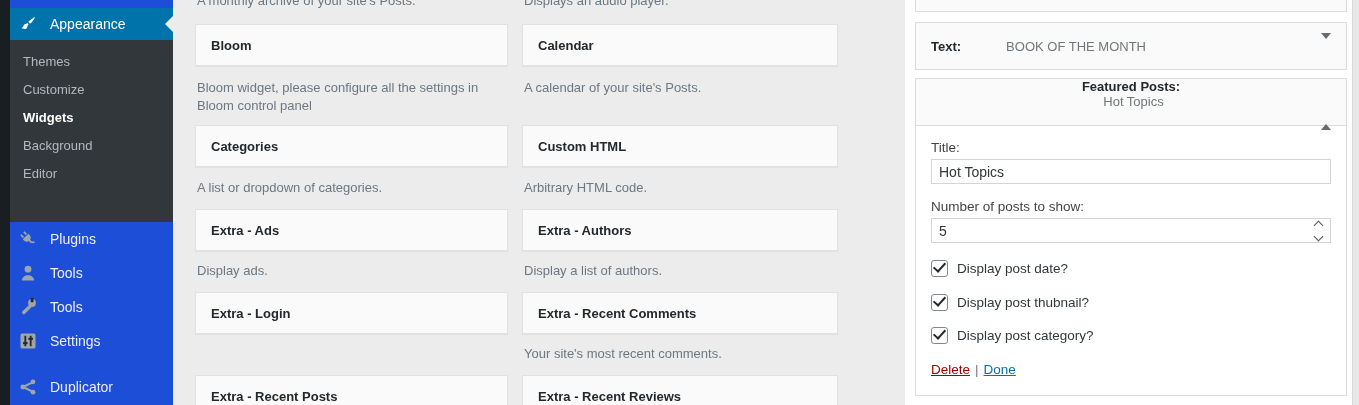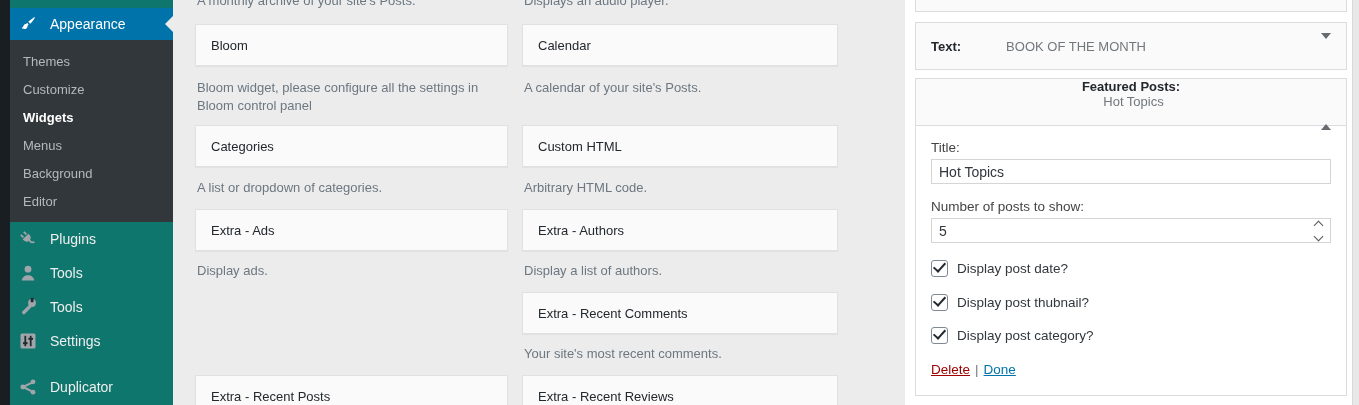--- a/index.html
+++ b/index.html
@@ -1,20 +1,20 @@
 <!DOCTYPE html>
 <html><head>
 <meta charset="utf-8">
 <style>
   html,body{margin:0;padding:0;}
   body{font-family:"Liberation Sans",sans-serif;}
   .screen{position:relative;width:1359px;height:405px;overflow:hidden;background:#ececec;}
 
   
-  .sidebar{position:absolute;left:0;top:0;width:173px;height:405px;background:#0f766e;}
+  .sidebar{position:absolute;left:0;top:0;width:173px;height:405px;background:#1d4ed8;}
   .sidebar-edge{position:absolute;left:0;top:0;width:10px;height:405px;background:#191e23;}
   .appearance-item{position:absolute;left:10px;top:8px;width:163px;height:32px;background:#0073aa;
     display:flex;align-items:center;cursor:pointer;}
   .appearance-item .mi{margin-left:9px;width:18px;height:18px;flex:none;}
   .appearance-item .ml{margin-left:13px;color:#fff;font-size:14px;}
   .notch{position:absolute;right:0;top:8px;width:0;height:0;
     border-top:8px solid transparent;border-bottom:8px solid transparent;border-right:8px solid #ececec;}
   .submenu{position:absolute;left:10px;top:40px;width:163px;height:182px;background:#32373c;padding-top:8px;box-sizing:border-box;}
   .submenu-item{display:block;height:28px;line-height:28px;padding-left:13px;color:#b4b9be;font-size:13px;cursor:pointer;}
   .submenu-item.current{color:#fff;font-weight:bold;}
@@ -24,21 +24,21 @@
   .tl-item .ml{margin-left:12px;}
   .tl-item.gap{margin-top:12px;}
 
   
   .main{position:absolute;left:173px;top:0;width:732px;height:405px;}
   .col{position:absolute;top:0;height:405px;}
   .col-l{left:22px;width:313px;}
   .col-r{left:349px;width:316px;}
   .wdesc{position:absolute;left:2px;right:0;font-size:13px;color:#6c7781;line-height:18px;}
   .wcard{position:absolute;left:0;right:0;height:42px;background:#fafafa;border:1px solid #e1e1e1;
-    box-sizing:border-box;display:flex;align-items:center;padding:0 15px;font-size:13px;font-weight:normal;
+    box-sizing:border-box;display:flex;align-items:center;padding:0 15px;font-size:13px;font-weight:bold;
     color:#23282d;box-shadow:0 1px 1px rgba(0,0,0,0.04);cursor:pointer;}
   .t-d0{top:-8px}.t-c1{top:24px}.t-d1{top:79px}.t-c2{top:125px}.t-d2{top:179px}
   .t-c3{top:209px}.t-d3{top:262px}.t-c4{top:292px}.t-d4{top:345px}.t-c5{top:375px}
 
   
   .rightpanel{position:absolute;left:905px;top:0;width:447px;height:405px;background:#ffffff;}
   .scroll-strip{position:absolute;left:1352px;top:0;width:7px;height:405px;background:#e8e8e8;border-left:1px solid #d9d9d9;box-sizing:border-box;}
   .wbox{position:absolute;left:10px;width:432px;background:#fafafa;border:1px solid #dcdcde;box-sizing:border-box;}
   .wbox-cut{top:-30px;height:42px;}
   .wbox-text{top:22px;height:48px;}
@@ -97,21 +97,20 @@
           </svg>
       </span>
       <span class="ml">Appearance</span>
       <span class="notch"></span>
     </div>
 
     <div class="submenu">
       <span class="submenu-item">Themes</span>
       <span class="submenu-item">Customize</span>
       <span class="submenu-item current">Widgets</span>
-      <span class="submenu-item">Menus</span>
       <span class="submenu-item">Background</span>
       <span class="submenu-item">Editor</span>
     </div>
 
     <div class="toplevel">
       <div class="tl-item">
         <span class="mi">
           <svg viewBox="0 0 20 20" width="20" height="20">
               <g fill="#a0a5aa" transform="rotate(-45 10 10)">
                 <rect x="7" y="2" width="1.8" height="3.6"></rect>
@@ -178,20 +177,21 @@
 
   <div class="main">
     <div class="col col-l">
       <div class="wdesc t-d0">A monthly archive of your site's Posts.</div>
       <div class="wcard t-c1">Bloom</div>
       <div class="wdesc t-d1">Bloom widget, please configure all the settings in Bloom control panel</div>
       <div class="wcard t-c2">Categories</div>
       <div class="wdesc t-d2">A list or dropdown of categories.</div>
       <div class="wcard t-c3">Extra - Ads</div>
       <div class="wdesc t-d3">Display ads.</div>
+      <div class="wcard t-c4">Extra - Login</div>
       <div class="wcard t-c5">Extra - Recent Posts</div>
     </div>
     <div class="col col-r">
       <div class="wdesc t-d0">Displays an audio player.</div>
       <div class="wcard t-c1">Calendar</div>
       <div class="wdesc t-d1">A calendar of your site's Posts.</div>
       <div class="wcard t-c2">Custom HTML</div>
       <div class="wdesc t-d2">Arbitrary HTML code.</div>
       <div class="wcard t-c3">Extra - Authors</div>
       <div class="wdesc t-d3">Display a list of authors.</div>

